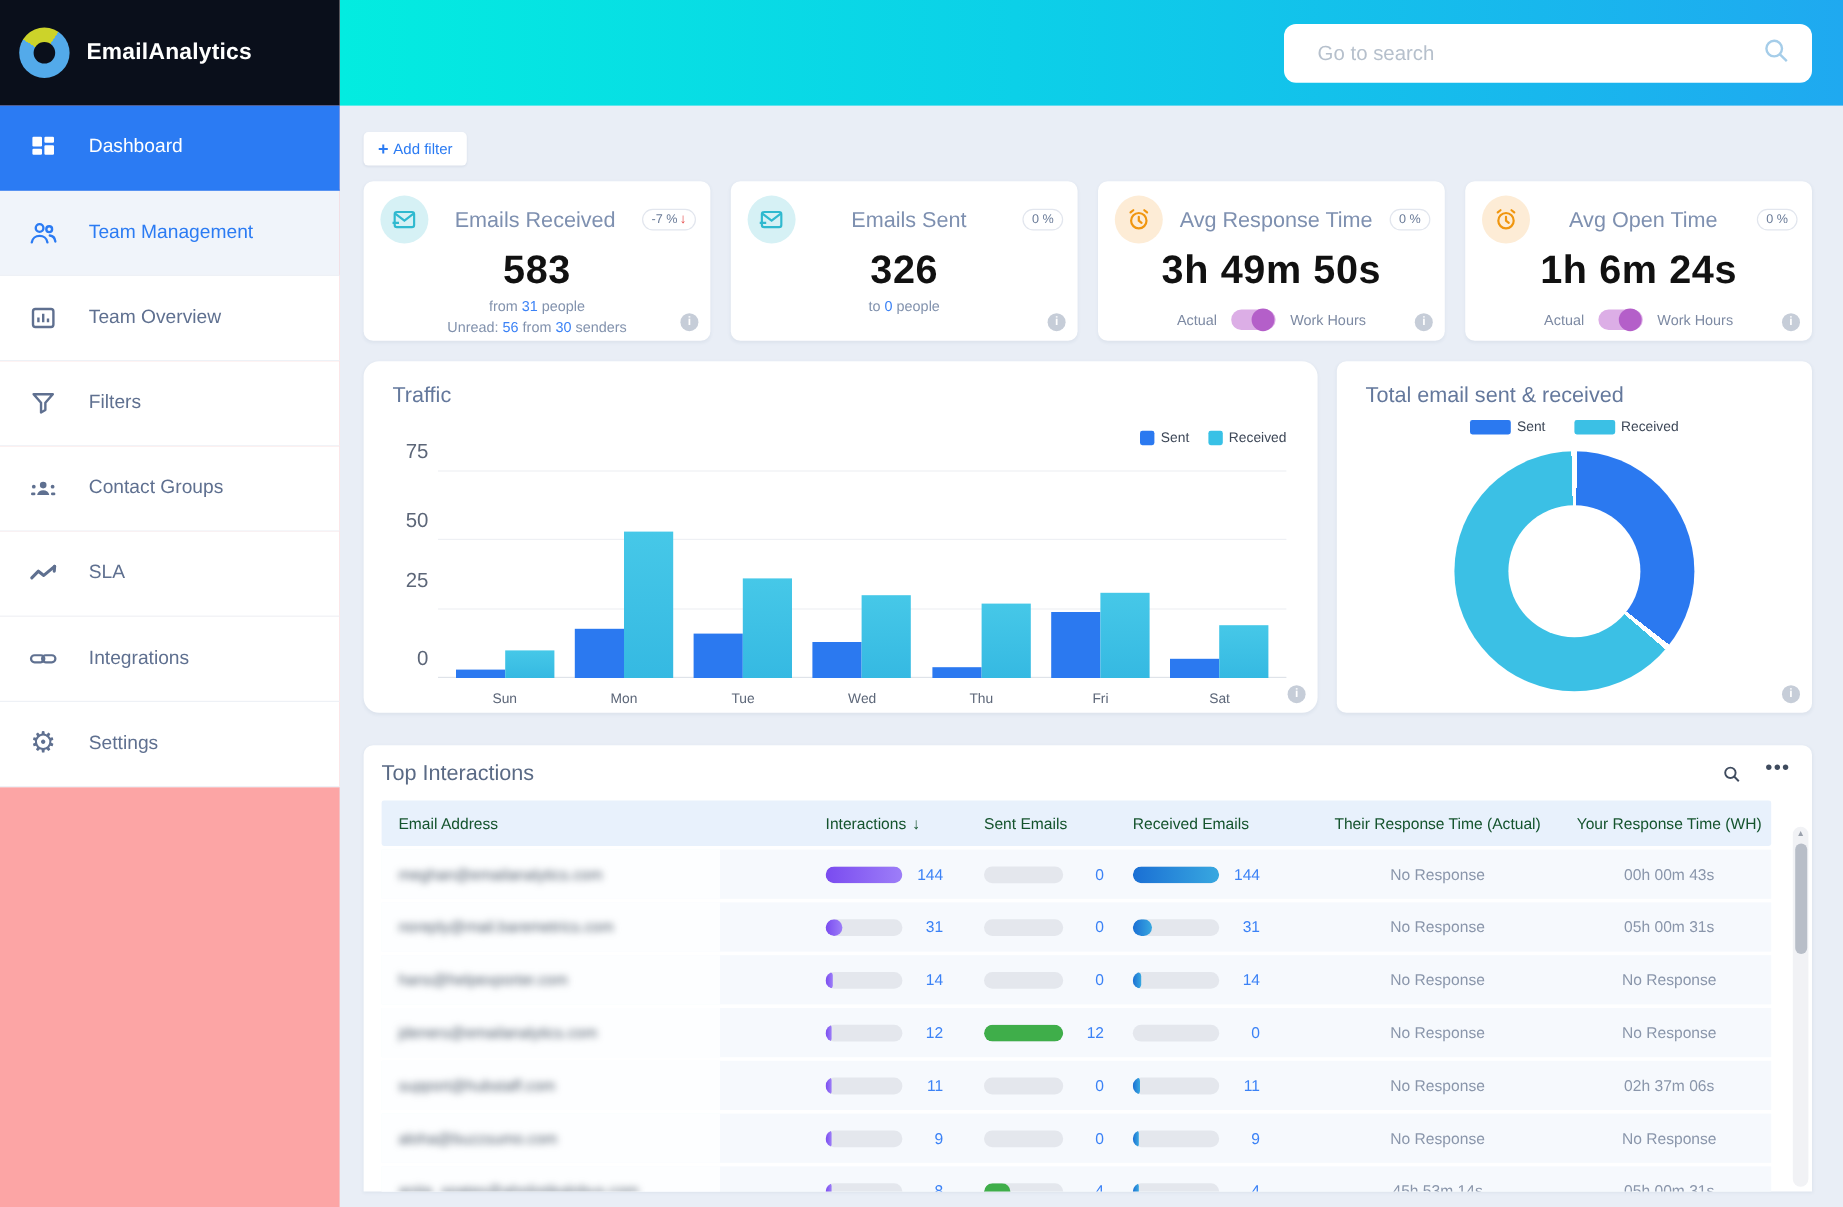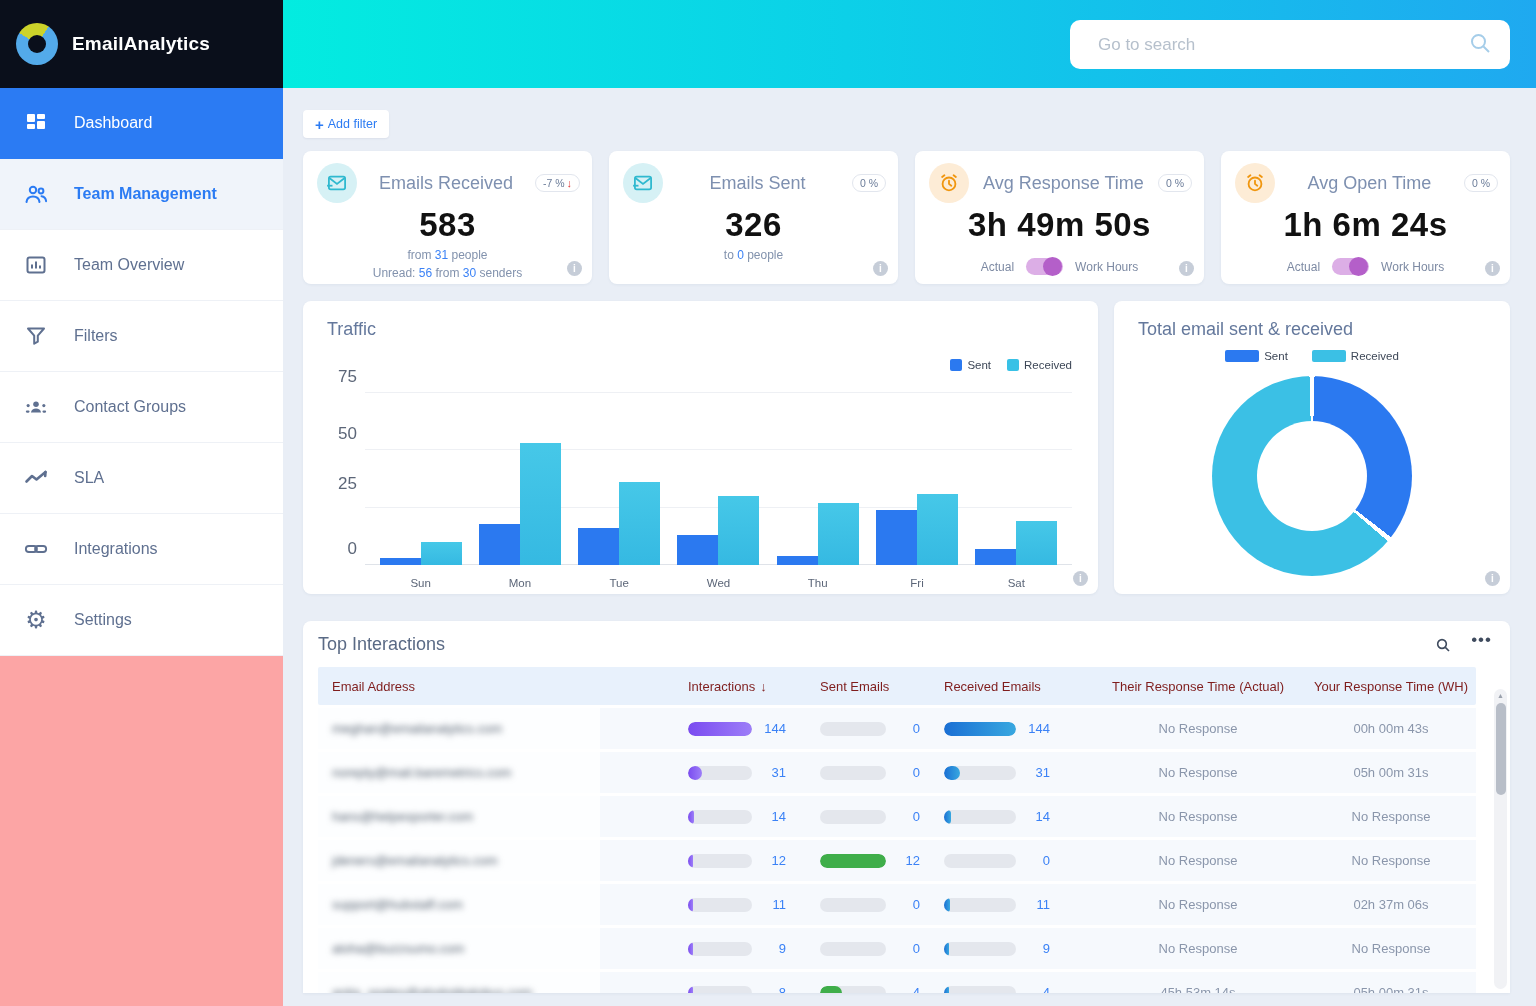--- a/index.html
+++ b/index.html
@@ -56,21 +56,21 @@
     background:#c6cdd8; color:#fff; font-size:10px; font-weight:bold; display:flex; align-items:center;
     justify-content:center; font-style:normal; }
   .toggle-row { display:flex; align-items:center; justify-content:center; gap:12px; margin-top:14px;
     font-size:12px; color:#7d8aa3; }
   .toggle { width:37px; height:17px; border-radius:9px; background:#dcaee6; position:relative; cursor:pointer; flex:none; }
   .toggle .knob { position:absolute; right:1px; top:-1px; width:19px; height:19px; border-radius:50%; background:#b45fc9; }
 
   
   #charts-row { display:flex; gap:16px; margin-top:17px; }
   .chart-card { background:#fff; border-radius:8px; box-shadow:0 1px 3px rgba(40,60,100,.06); position:relative; }
-  #traffic-card { width:795px; height:293px; padding:18px 24px; }
+  #traffic-card { width:795px; height:293px; padding:18px 24px;border-radius:13px; }
   #donut-card { flex:1; height:293px; padding:18px 24px; }
   .chart-title { font-size:18px; color:#64789c; }
   .legend { display:flex; gap:16px; align-items:center; }
   #traffic-legend { position:absolute; top:58px; right:26px; }
   .legend-item { display:flex; align-items:center; gap:5px; font-size:11.5px; color:#3d4757; }
   .legend-swatch { width:12px; height:12px; border-radius:2px; }
 
   #traffic-plot { position:absolute; left:62px; right:26px; top:92px; height:172px; }
   .gridline { position:absolute; left:0; right:0; height:1px; background:#eef0f4; }
   .gridline.zero { background:#dfe3e9; }
@@ -88,21 +88,21 @@
 
   
   #table-card { margin-top:27px; background:#fff; border-radius:8px 8px 0 0; box-shadow:0 1px 3px rgba(40,60,100,.06);
     padding:13px 18px 0 15px; height:372px; position:relative; overflow:hidden; }
   #table-title-row { display:flex; align-items:center; }
   #table-title { font-size:18px; color:#5a6a85; flex:1; }
   .t-action { margin-left:20px; color:#3f4b5e; cursor:pointer; display:flex; align-items:center; }
   #table-dots { font-size:17px; letter-spacing:1px; color:#3f4b5e; line-height:0.4; padding-bottom:8px; }
 
   .tgrid { display:grid; grid-template-columns:360px 132px 124px 156px 216px 1fr; align-items:center; }
-  #table-head { background:#e8f1fc; height:38px; margin-top:12px; border-radius:2px; color:#7f1d1d; font-size:13px;
+  #table-head { background:#e8f1fc; height:38px; margin-top:12px; border-radius:2px; color:#14532d; font-size:13px;
     width:calc(100% - 16px); }
   #table-head .th { padding-left:10px; display:flex; align-items:center; gap:5px; }
   #table-head .th.first { padding-left:14px; }
   #table-head .th.center { justify-content:center; padding-left:0; }
   .sort-arrow { font-size:13px; }
 
   #table-body { width:calc(100% - 16px); }
   .trow { height:41px; margin-top:3px; background:#f6f9fd; position:relative; }
   .email-cell { padding-left:14px; position:relative; height:100%; display:flex; align-items:center; }
   .email-bg { position:absolute; left:0; top:0; bottom:0; width:282px; background:#fdfeff; }
@@ -143,21 +143,21 @@
       </div>
       <div class="side-item hovered">
         <div class="s-ico">
           <svg width="24" height="22" viewBox="0 0 24 22" fill="none" stroke="currentColor" stroke-width="2" stroke-linecap="round">
             <circle cx="9" cy="7" r="3.2"></circle>
             <path d="M2.5 19c.5-3.5 3.3-5.4 6.5-5.4S15 15.5 15.5 19"></path>
             <circle cx="17" cy="8" r="2.4"></circle>
             <path d="M17.5 13.2c2.6.3 4.3 2.2 4.6 5"></path>
           </svg>
         </div>
-        <div style="display: inline; font-weight: bold;">Team Management</div>
+        <div style="display: inline;">Team Management</div>
       </div>
       <div class="side-item">
         <div class="s-ico">
           <svg width="22" height="22" viewBox="0 0 22 22" fill="none" stroke="currentColor" stroke-width="2">
             <rect x="2.5" y="3.5" width="17" height="15" rx="2"></rect>
             <line x1="7" y1="14.5" x2="7" y2="10.5"></line>
             <line x1="11" y1="14.5" x2="11" y2="7.5"></line>
             <line x1="15" y1="14.5" x2="15" y2="11.5"></line>
           </svg>
         </div>

